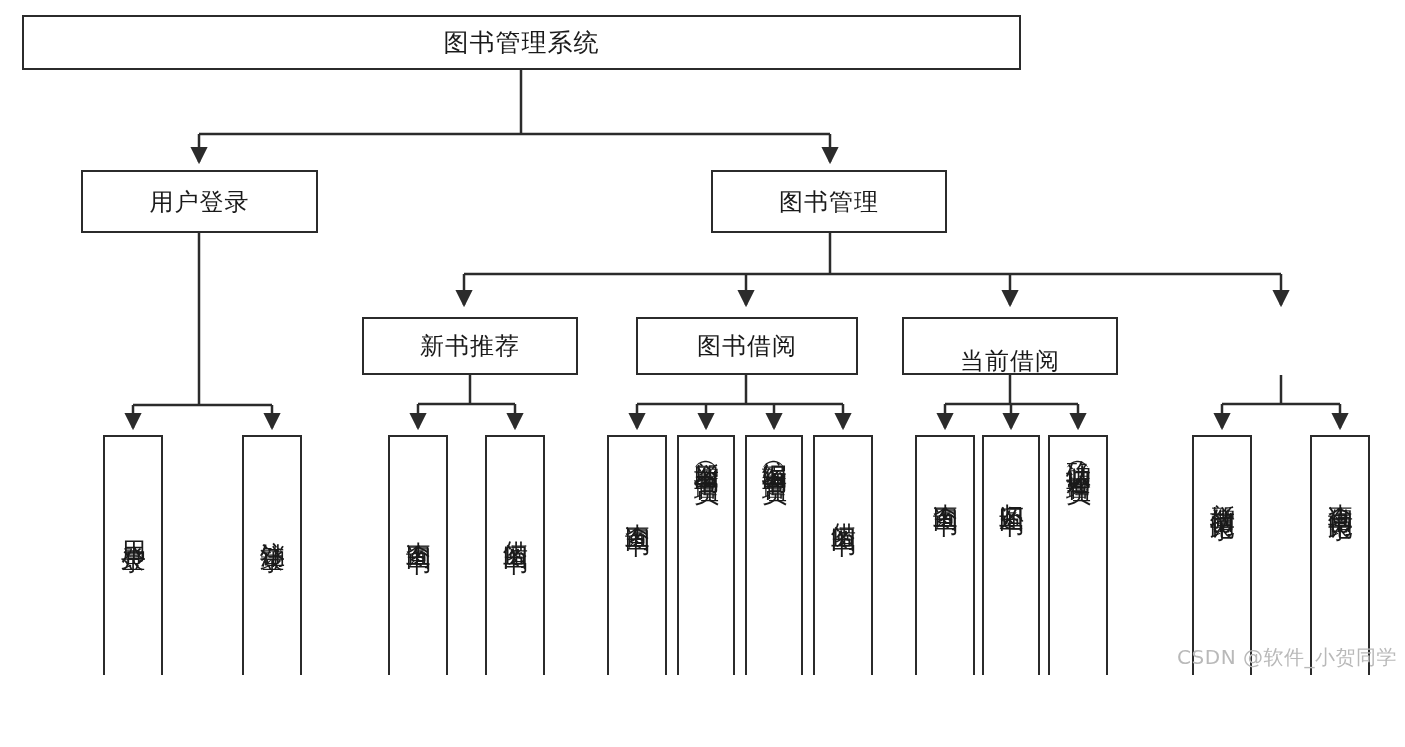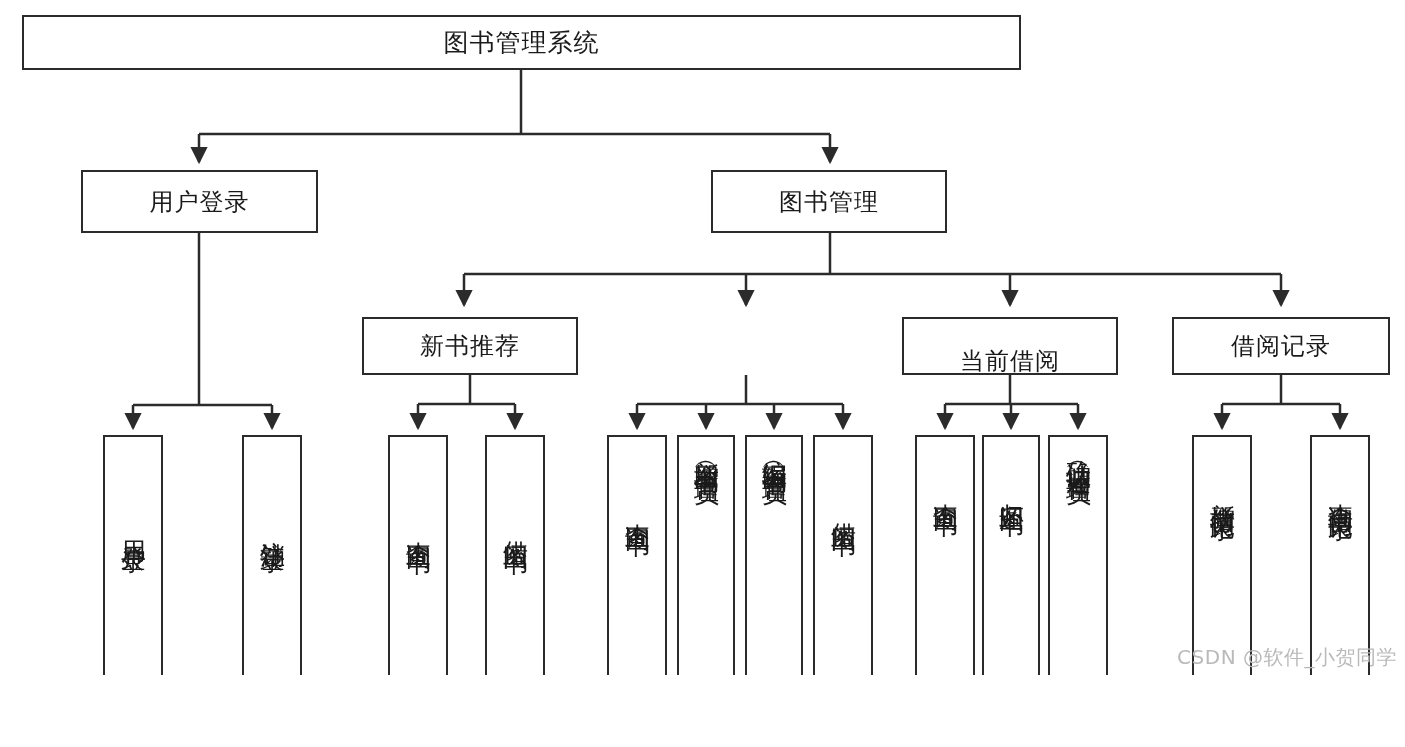--- a/index.html
+++ b/index.html
@@ -147,26 +147,26 @@
   <div class="node h" style="left:81px; top:170px; width:237px; height:63px;">
     <span class="lbl">用户登录</span>
   </div>
   <div class="node h" style="left:362px; top:317px; width:216px; height:58px;">
     <span class="lbl">新书推荐</span>
   </div>
 
   <div class="node h" style="left:711px; top:170px; width:236px; height:63px;">
     <span class="lbl">图书管理</span>
   </div>
+  <div class="node h" style="left:636px; top:317px; width:222px; height:58px;">
+    <span class="lbl">图书借阅</span>
+  </div>
   <div class="node h" style="left:902px; top:317px; width:216px; height:58px;align-items:flex-end;">
     <span class="lbl">当前借阅</span>
   </div>
-  <div class="node h" style="left:1172px; top:317px; width:218px; height:58px;">
-    <span class="lbl">借阅记录</span>
-  </div>
 
   <div class="node v midpad" style="left:103px; top:435px; width:60px; height:300px;">
     <span class="lbl">用户登录</span>
   </div>
   <div class="node v midpad" style="left:242px; top:435px; width:60px; height:300px;">
     <span class="lbl">注销登录</span>
   </div>
 
   <div class="node v midpad" style="left:388px; top:435px; width:60px; height:300px;">
     <span class="lbl">查询图书</span>

